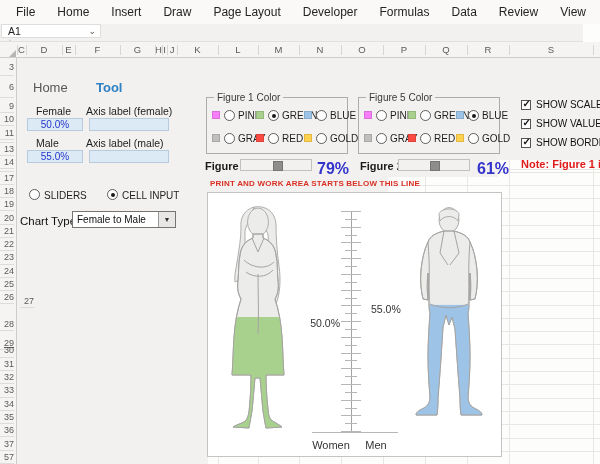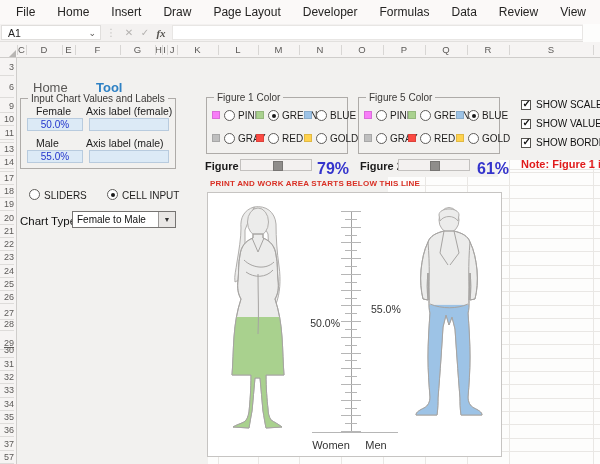--- a/index.html
+++ b/index.html
@@ -2,21 +2,21 @@
 <html><head>
 <meta charset="utf-8">
 <style>
   html,body{margin:0;padding:0;background:#fff;}
   #app{position:relative;width:600px;height:464px;overflow:hidden;background:#fdfdfc;
        font-family:"Liberation Sans",sans-serif;-webkit-font-smoothing:antialiased;}
   .abs{position:absolute;}
   
   .menubar{left:0;top:0;width:600px;height:24px;background:#fbf9f8;display:flex;align-items:center;padding-left:5px;box-sizing:border-box;}
   .menubar .mi{padding:0 11px;font-size:12px;color:#252423;white-space:nowrap;}
-  .fbar{left:0;top:24px;width:583px;height:18px;background:#f3f1f0;border-bottom:1px solid #e2e0de;display:flex;align-items:center;box-sizing:border-box;}
+  .fbar{left:0;top:24px;width:583px;height:18px;background:#f3f1f0;border-bottom:1px solid #e2e0de;display:flex;box-sizing:border-box;flex-direction:column;}
   .namebox{width:100px;height:15px;background:#fff;border:1px solid #e0dedc;margin-left:1px;display:flex;align-items:center;padding-left:6px;font-size:10.5px;color:#222;box-sizing:border-box;}
   .namebox .chev{margin-left:auto;margin-right:4px;font-size:9px;color:#5a5856;}
   .fdots{color:#c3c1bf;font-size:10px;margin:0 5px;}
   .fico{width:16px;text-align:center;font-size:10px;color:#b3b1af;}
   .fx{font-style:italic;font-family:"Liberation Serif",serif;font-weight:bold;font-size:11px;color:#55534f;}
   .ffield{flex:1;height:15px;background:#fff;margin-left:3px;border:1px solid #e8e6e4;box-sizing:border-box;}
   
   .colhdr{left:0;top:42px;width:600px;height:16px;background:#f6f4f3;border-bottom:1px solid #cfcdcb;box-sizing:border-box;z-index:4;}
   .colhdr .cl{position:absolute;top:2px;transform:translateX(-50%);font-size:9.5px;color:#5c5a58;}
   .colhdr .csep{position:absolute;top:3px;width:1px;height:10px;background:#d8d6d4;}
@@ -198,40 +198,37 @@
       <span class="rn" style="top: 114px; height: 13px; line-height: 13px;">17</span>
       <span class="rn" style="top: 127px; height: 13px; line-height: 13px;">18</span>
       <span class="rn" style="top: 140px; height: 13px; line-height: 13px;">19</span>
       <span class="rn" style="top: 153px; height: 14px; line-height: 14px;">20</span>
       <span class="rn" style="top: 167px; height: 13px; line-height: 13px;">21</span>
       <span class="rn" style="top: 180px; height: 13.3px; line-height: 13.3px; text-align: right;">22</span>
       <span class="rn" style="top: 193.3px; height: 13.3px; line-height: 13.3px;">23</span>
       <span class="rn" style="top: 206.6px; height: 13.3px; line-height: 13.3px;">24</span>
       <span class="rn" style="top: 219.9px; height: 13.3px; line-height: 13.3px;">25</span>
       <span class="rn" style="top: 233.2px; height: 13.3px; line-height: 13.3px;">26</span>
-      <span class="rn" style="top: 249px; height: 13.3px; line-height: 13.3px;">27</span>
+      <span class="rn" style="top: 237px; height: 13.3px; line-height: 13.3px; margin-left: 20px;">27</span>
       <span class="rn" style="top: 259.8px; height: 13.3px; line-height: 13.3px;">28</span>
       <span class="rn" style="top: 279px; height: 13.3px; line-height: 13.3px; text-decoration: underline;">29</span>
       <span class="rn" style="top: 286.4px; height: 13.3px; line-height: 13.3px;">30</span>
       <span class="rn" style="top: 299.7px; height: 13.3px; line-height: 13.3px;">31</span>
       <span class="rn" style="top: 313px; height: 13.3px; line-height: 13.3px;">32</span>
       <span class="rn" style="top: 326.3px; height: 13.3px; line-height: 13.3px;">33</span>
       <span class="rn" style="top: 339.6px; height: 13.3px; line-height: 13.3px;">34</span>
       <span class="rn" style="top: 352.9px; height: 13.3px; line-height: 13.3px;">35</span>
       <span class="rn" style="top: 366.2px; height: 13.3px; line-height: 13.3px;">36</span>
       <span class="rn" style="top: 379.5px; height: 13.3px; line-height: 13.3px;">37</span>
       <span class="rn" style="top: 392.8px; height: 13.3px; line-height: 13.3px;">57</span>
     </div>
 
   <span class="abs tab home" style="left:33px;top:80px;">Home</span>
   <span class="abs tab tool" style="left:96px;top:80px;">Tool</span>
 
-  <div class="abs gbox" style="left:20px;top:98px;width:156px;height:71px;">
-    <span class="gleg">Input Chart Values and Labels</span>
-  </div>
   <span class="abs flabel" style="left:36px;top:105px;">Female</span>
   <span class="abs flabel" style="left:86px;top:105px;">Axis label (female)</span>
   <div class="abs vinput" style="left:27px;top:118px;width:56px;height:13px;">50.0%</div>
   <div class="abs vinput" style="left:89px;top:118px;width:80px;height:13px;"></div>
   <span class="abs flabel" style="left:36px;top:137px;">Male</span>
   <span class="abs flabel" style="left:86px;top:137px;">Axis label (male)</span>
   <div class="abs vinput" style="left:27px;top:150px;width:56px;height:13px;">55.0%</div>
   <div class="abs vinput" style="left:89px;top:150px;width:80px;height:13px;"></div>
 
   <span class="abs radio" style="left:29px;top:189px;" id="rad-sliders"></span>

